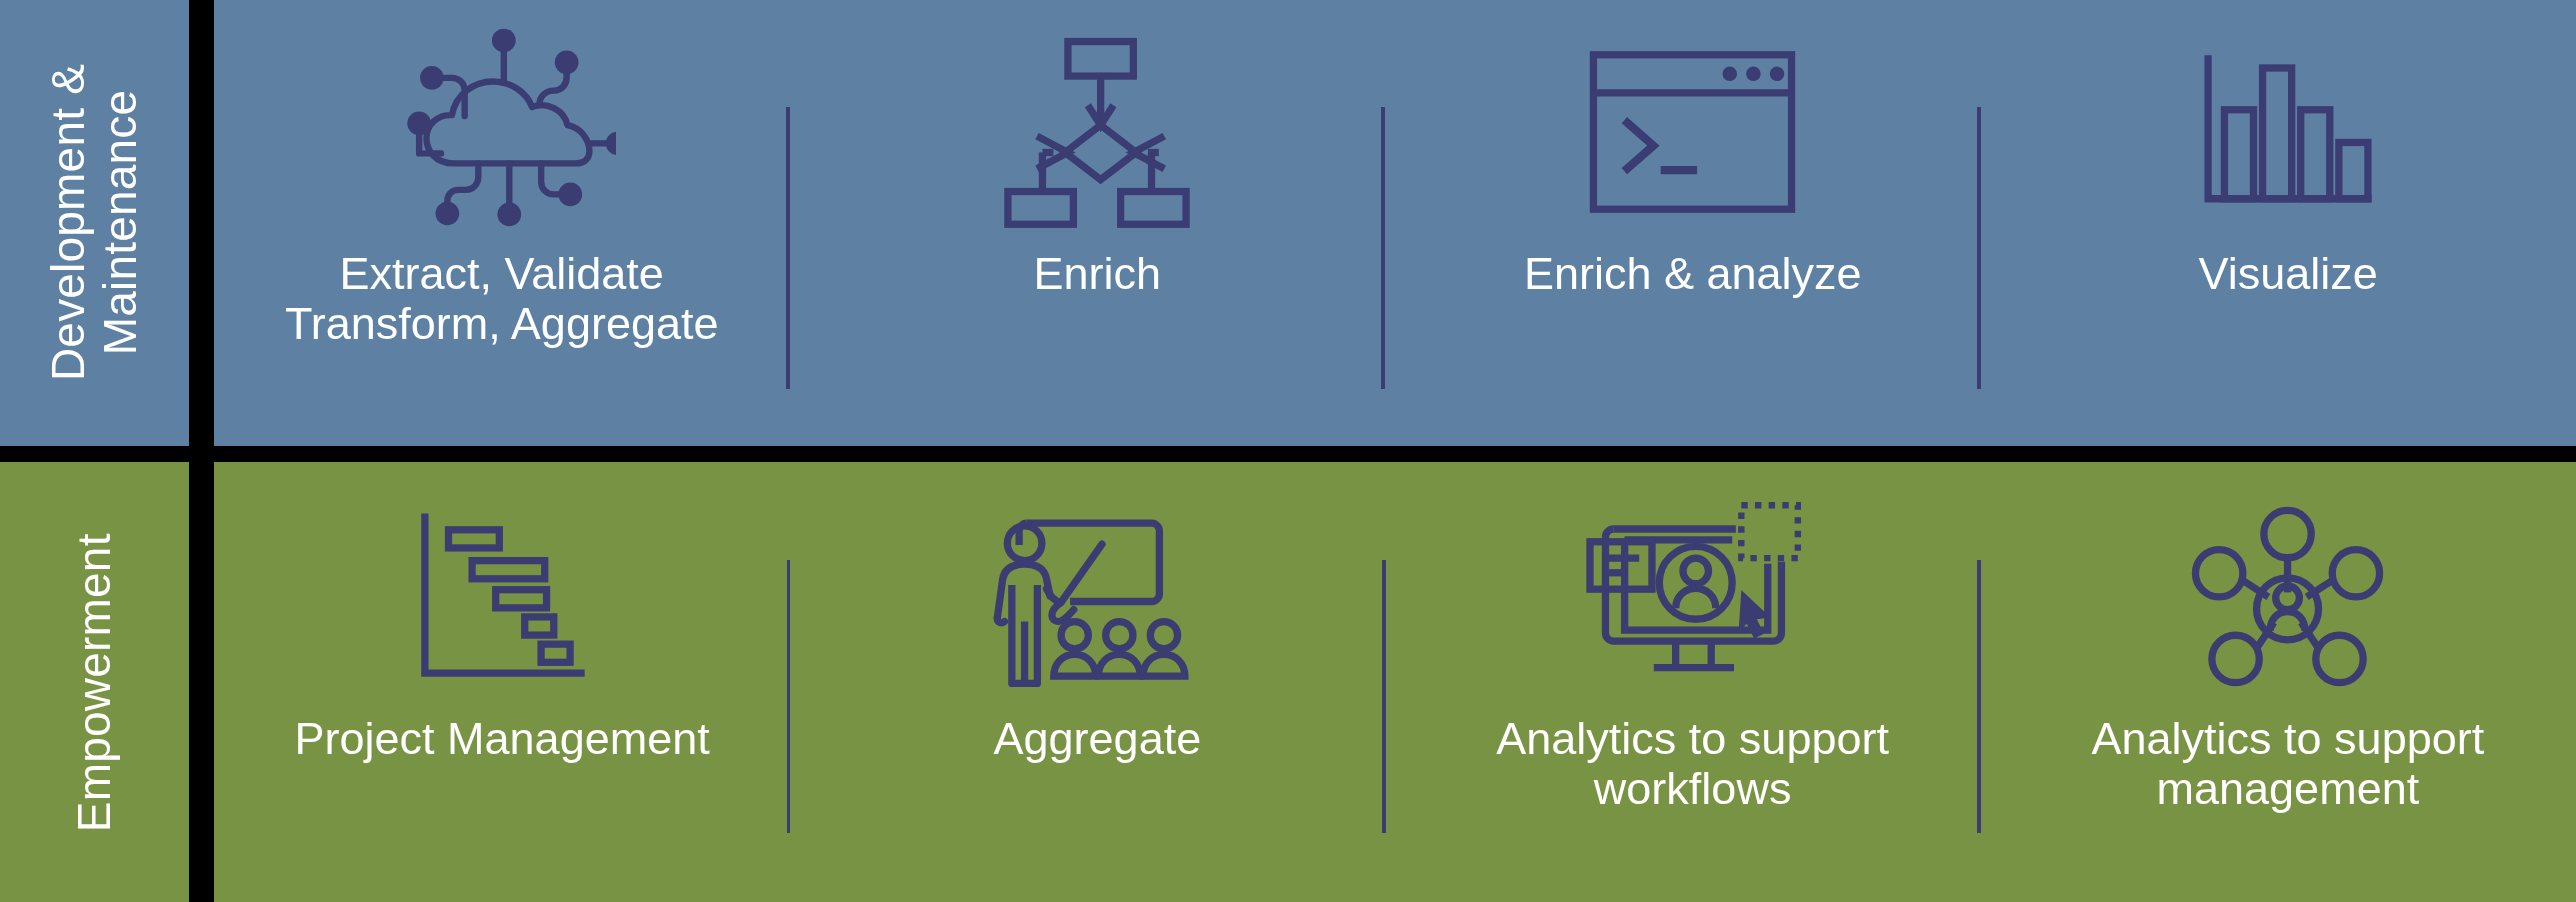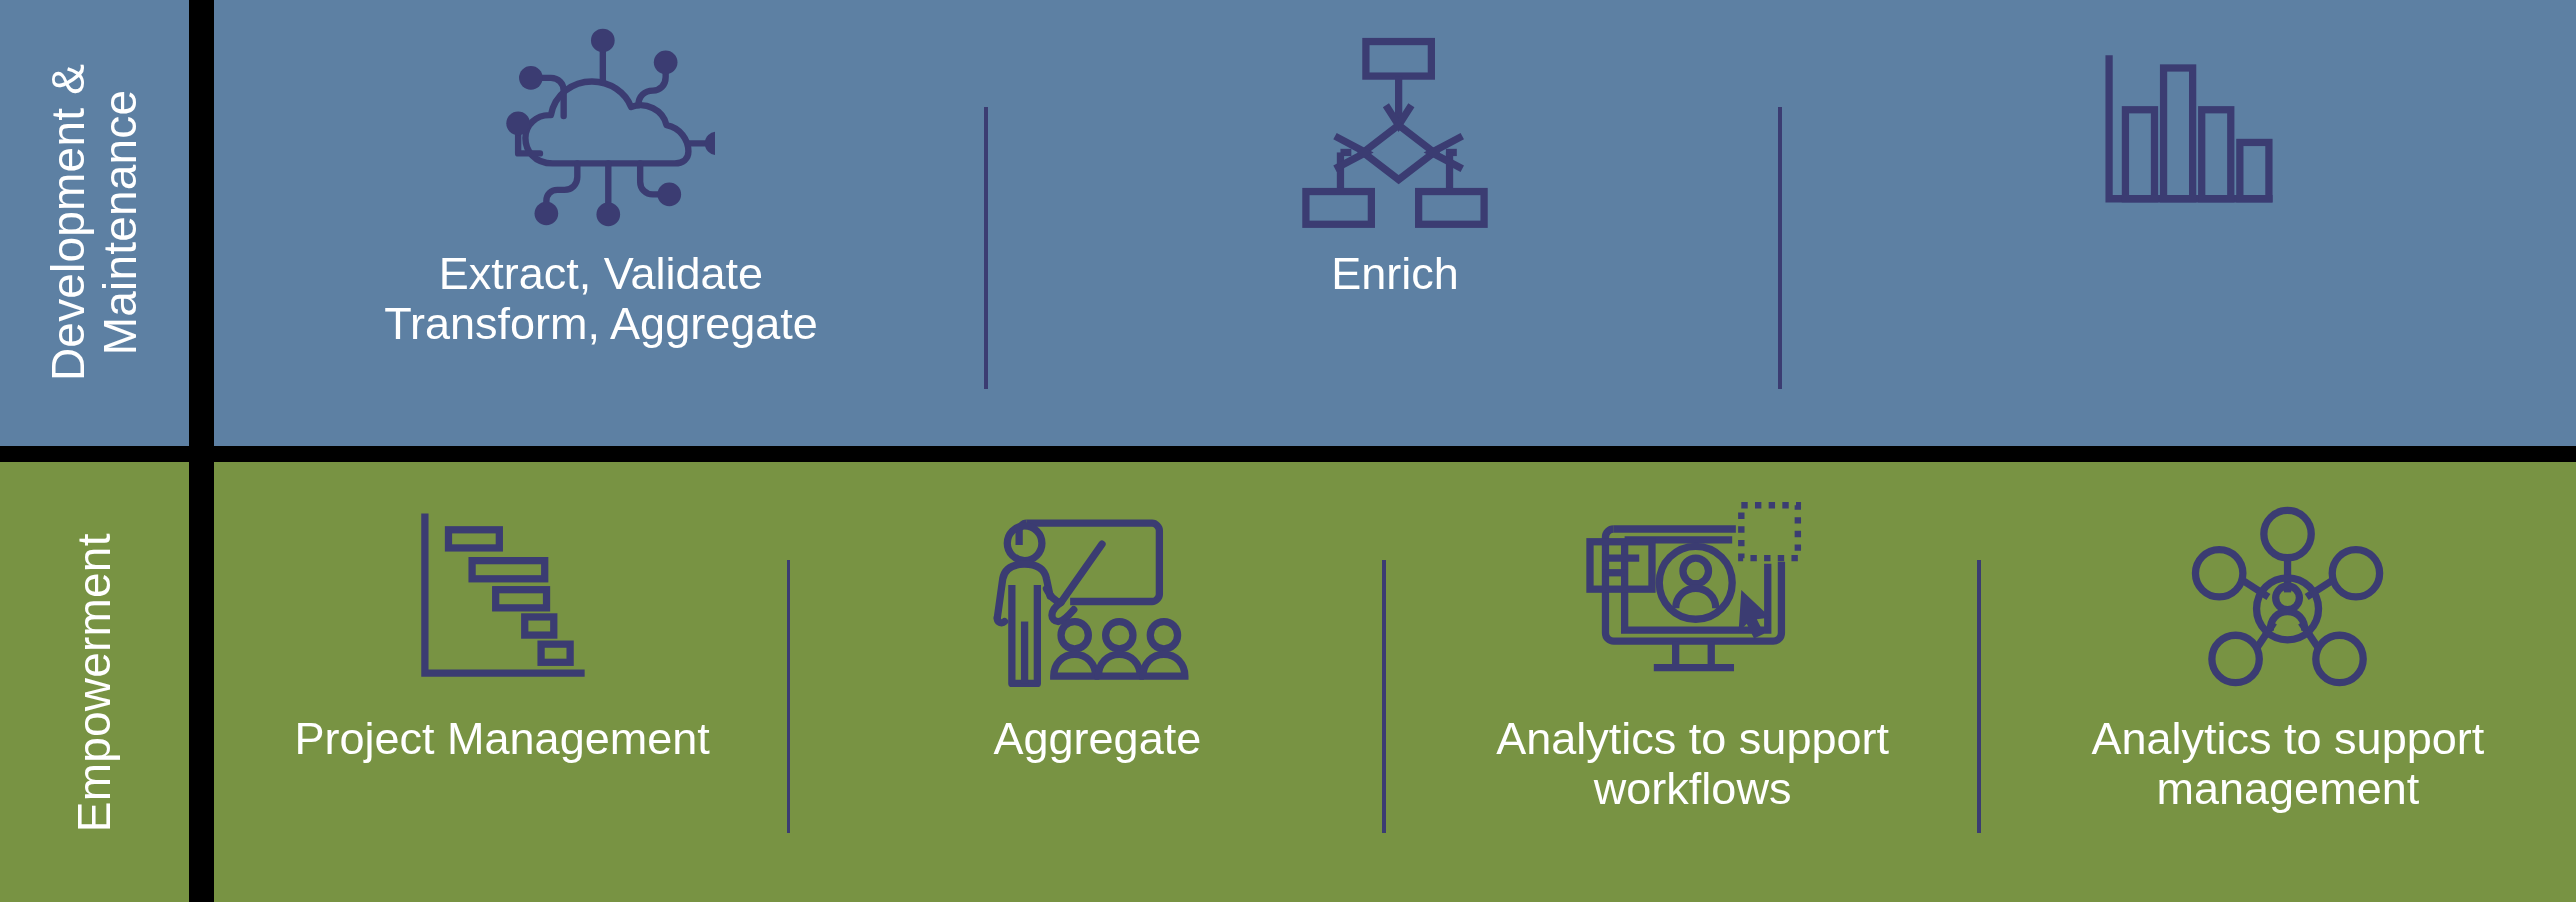--- a/index.html
+++ b/index.html
@@ -185,31 +185,47 @@
             <polyline points="166,130 178,130"></polyline>
             <path d="M170 130 L170 173"></path>
             <rect x="136" y="173" width="72" height="36"></rect>
             <polyline points="184,112 150,130 184,148"></polyline>
           </svg>
         </div>
         <div class="cell-label">Enrich</div>
         <div class="divider"></div>
       </div>
 
+      <div class="cell">
+        <div class="icon-wrap">
+          <svg width="209" height="166" viewBox="0 0 230 182" fill="none" stroke="#3b3c72" stroke-width="8" stroke-linecap="butt" stroke-linejoin="miter">
+            <rect x="6" y="6" width="218" height="170"></rect>
+            <line x1="6" y1="48" x2="224" y2="48"></line>
+            <circle cx="156" cy="27" r="8" fill="#3b3c72" stroke="none"></circle>
+            <circle cx="182" cy="27" r="8" fill="#3b3c72" stroke="none"></circle>
+            <circle cx="208" cy="27" r="8" fill="#3b3c72" stroke="none"></circle>
+            <polyline points="40,78 72,106 40,134" stroke-width="9"></polyline>
+            <line x1="80" y1="133" x2="120" y2="133" stroke-width="9"></line>
+          </svg>
+        </div>
+        <div class="cell-label">Enrich &amp; analyze</div>
+        <div class="divider"></div>
+      </div>
 
       <div class="cell">
         <div class="icon-wrap">
           <svg width="182" height="168" viewBox="0 0 200 185" fill="none" stroke="#3b3c72" stroke-width="8" stroke-linecap="butt" stroke-linejoin="miter">
             <polyline points="12,8 12,166 192,166"></polyline>
             <rect x="30" y="68" width="32" height="98"></rect>
             <rect x="72" y="22" width="32" height="144"></rect>
             <rect x="114" y="68" width="32" height="98"></rect>
             <rect x="156" y="104" width="32" height="62"></rect>
           </svg>
         </div>
+        <div class="cell-label">Visualize</div>
 
       </div>
 
     </div>
   </div>
 
   <div class="row row-emp">
 
     <div class="side-label">
       <div class="vtext">Empowerment</div>

